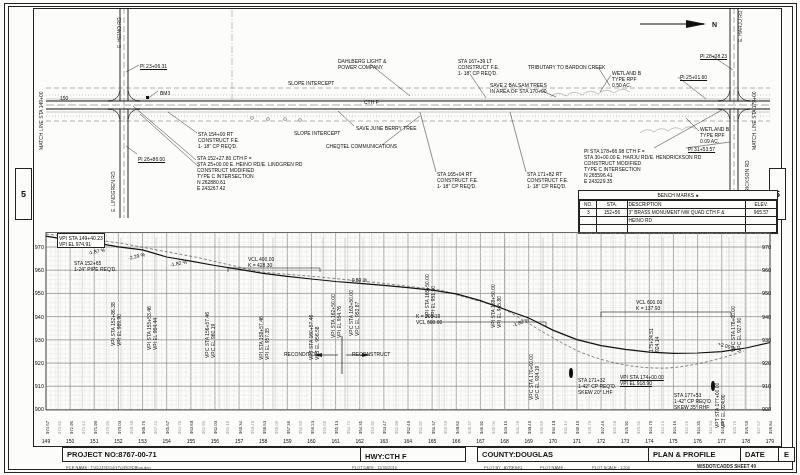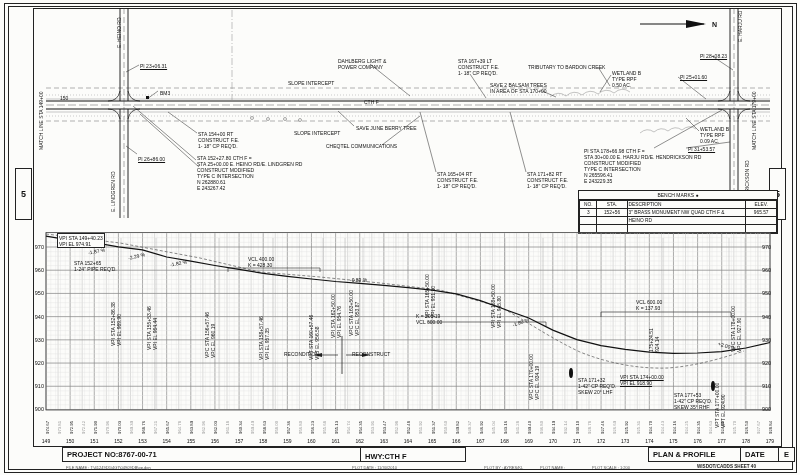--- a/index.html
+++ b/index.html
@@ -618,20 +618,23 @@
       <div class="sta" style="left: 737.866px; top: 438px;">178</div>
       <div class="sta" style="left: 761.999px; top: 438px;">179</div>
     </div>
 
   <div class="tb-cell" style="left:62px;width:299px;">
     <span>PROJECT NO:8767-00-71</span>
     </div>
   <div class="tb-cell" style="left:360px;width:106px;align-items:flex-end;">
     <span>HWY:CTH F</span>
     </div>
+  <div class="tb-cell" style="left:477px;width:172px;">
+    <span>COUNTY:DOUGLAS</span>
+    </div>
   <div class="tb-cell" style="left:648px;width:93px;">
     <span>PLAN &amp; PROFILE</span>
     </div>
   <div class="tb-cell" style="left:740px;width:39px;">
     <span>DATE</span>
     </div>
   <div class="tb-cell" style="left:778px;width:17px;justify-content:center;padding-left:0;">
     <span>E</span>
     </div>
 

